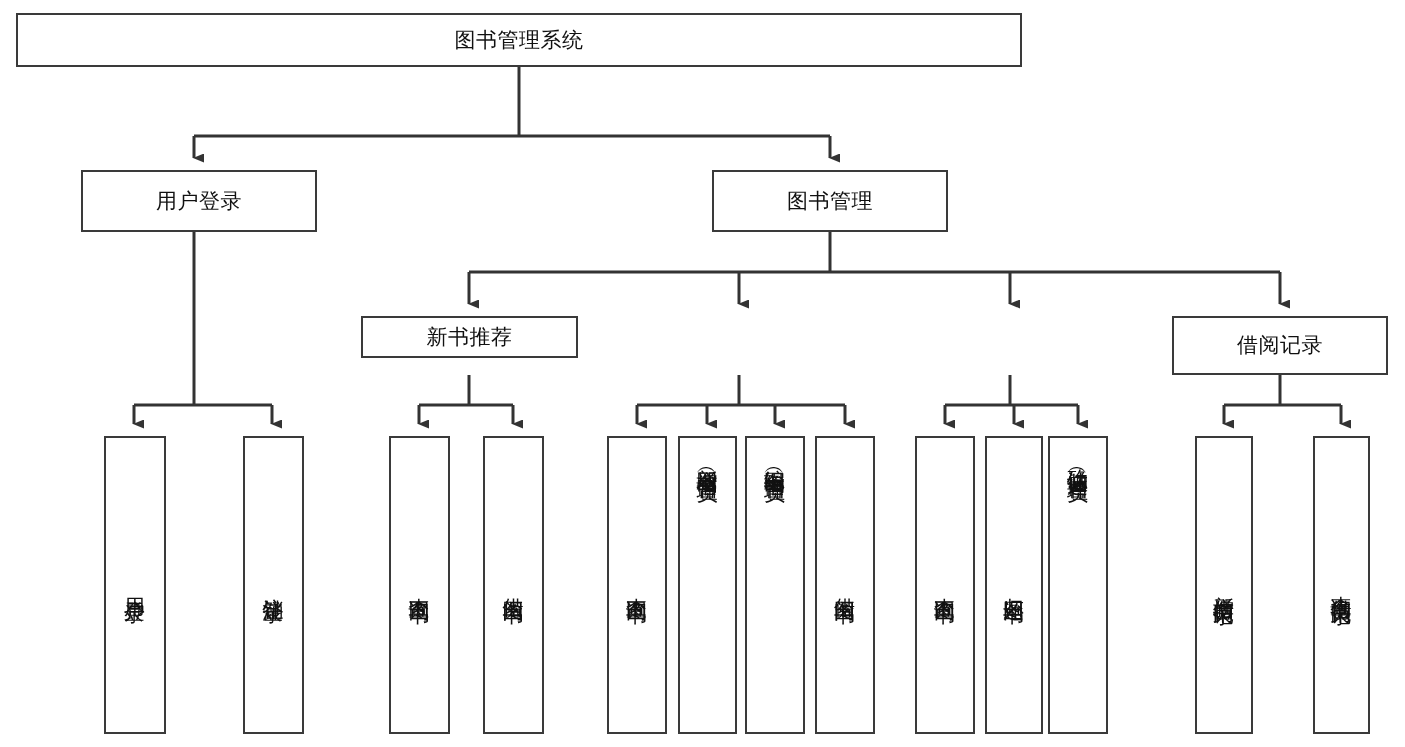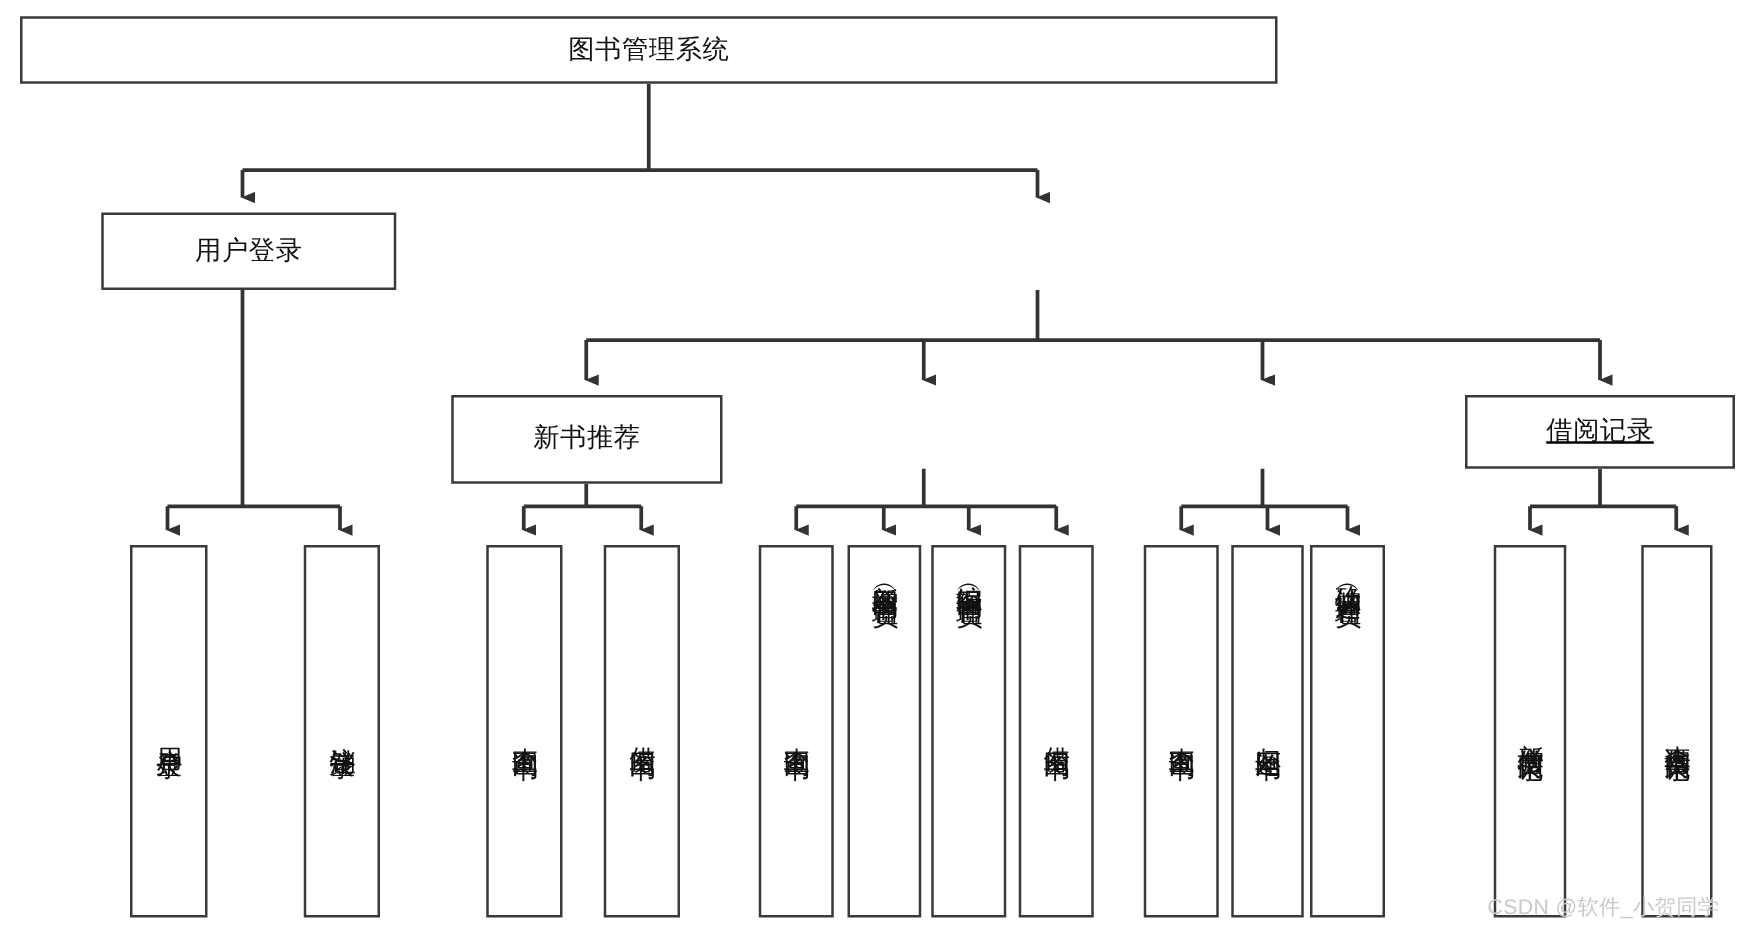--- a/index.html
+++ b/index.html
@@ -126,25 +126,28 @@
     </g>
   </svg>
 
   <div class="node" style="left:16px; top:13px; width:1006px; height:54px;">
     <span class="node-label">图书管理系统</span>
   </div>
 
   <div class="node" style="left:81px; top:170px; width:236px; height:62px;">
     <span class="node-label">用户登录</span>
   </div>
+  <div class="node" style="left:712px; top:170px; width:236px; height:62px;">
+    <span class="node-label">图书管理</span>
+  </div>
 
-  <div class="node" style="left:361px; top:316px; width:217px; height:71px;">
+  <div class="node" style="left:361px; top:316px; width:217px; height:42px;">
     <span class="node-label">新书推荐</span>
   </div>
-  <div class="node" style="left:1172px; top:316px; width:216px; height:59px;text-decoration:underline;">
+  <div class="node" style="left:1172px; top:316px; width:216px; height:59px;">
     <span class="node-label">借阅记录</span>
   </div>
 
   <div class="node vertical centered" style="left:104px; top:436px; width:62px; height:298px;">
     <span class="node-label">用户登录</span>
   </div>
   <div class="node vertical centered" style="left:243px; top:436px; width:61px; height:298px;">
     <span class="node-label">注销登录</span>
   </div>
 
@@ -178,15 +181,14 @@
     <span class="node-label">确认归还（管理员）</span>
   </div>
 
   <div class="node vertical centered" style="left:1195px; top:436px; width:58px; height:298px;">
     <span class="node-label">新增借阅记录</span>
   </div>
   <div class="node vertical centered" style="left:1313px; top:436px; width:57px; height:298px;">
     <span class="node-label">查询借阅记录</span>
   </div>
 
-  <div id="watermark">CSDN @软件_小贺同学</div>
 
 </div>
 
 </body></html>

